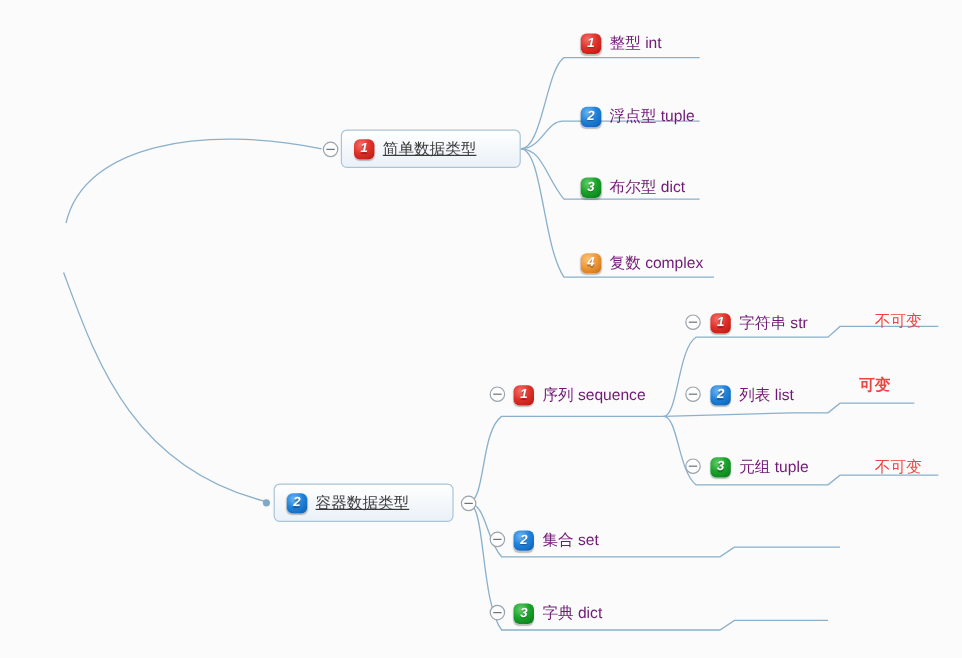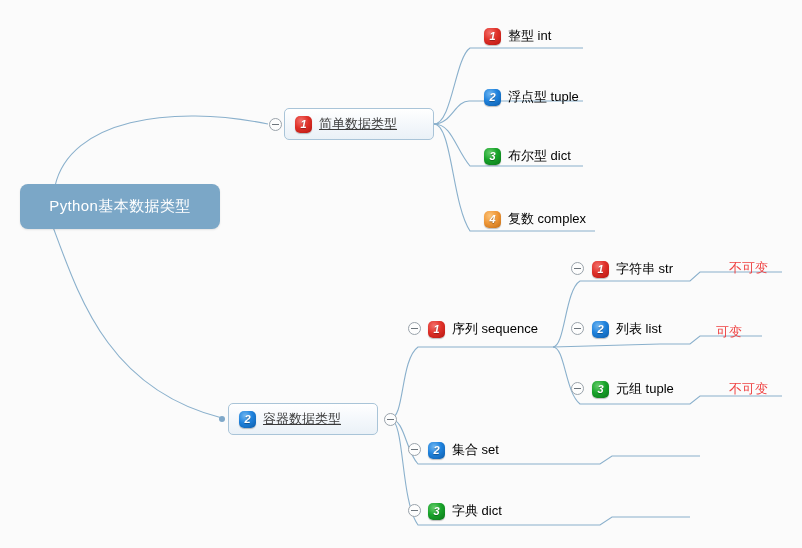--- a/index.html
+++ b/index.html
@@ -51,21 +51,21 @@
   }
   .box-node .node-text { font-size: 13px; color: #3a3a3a; text-decoration: underline; }
 
   
   .plain-node {
     position: absolute;
     height: 24px;
     display: flex; align-items: center;
     white-space: nowrap;
   }
-  .plain-node .node-text { font-size: 13px; color: #000000; }
+  .plain-node .node-text { font-size: 13px; color: #701a75; }
 
   
   .badge {
     width: 17px; height: 17px;
     border-radius: 5px;
     display: inline-flex;
     align-items: center; justify-content: center;
     font-size: 11px; font-style: italic; font-weight: bold;
     color: #ffffff;
     margin-right: 7px;
@@ -136,23 +136,20 @@
       <path d="M 553 347 C 565 347, 565 392, 580 404 L 660 404"></path>
 
       <path d="M 660 281 L 690 281 L 700 272 L 782 272"></path>
       <path d="M 660 344 L 690 344 L 700 336 L 762 336"></path>
       <path d="M 660 404 L 690 404 L 700 396 L 782 396"></path>
       <path d="M 560 464 L 600 464 L 612 456 L 700 456"></path>
       <path d="M 560 525 L 600 525 L 612 517 L 690 517"></path>
     </g>
   </svg>
 
-  <div class="root-node">
-    <span class="root-label">Python基本数据类型</span>
-  </div>
   <span class="end-dot" style="left:219px; top:416px;"></span>
 
   <div class="toggle" style="left:269px; top:118px;"></div>
   <div class="box-node" style="left:284px; top:108px; width:150px;">
     <span class="badge red">1</span>
     <span class="node-text">简单数据类型</span>
   </div>
 
   <div class="plain-node" style="left:484px; top:24px;">
     <span class="badge red">1</span>
@@ -191,21 +188,21 @@
     <span class="badge red">1</span>
     <span class="node-text">字符串 str</span>
   </div>
   <span class="annotation" style="left:729px; top:259px;">不可变</span>
 
   <div class="toggle" style="left:571px; top:322px;"></div>
   <div class="plain-node" style="left:592px; top:317px;">
     <span class="badge blue">2</span>
     <span class="node-text">列表 list</span>
   </div>
-  <span class="annotation" style="left:716px; top:323px;">可变</span>
+  <span class="annotation" style="left:716px; top:312px;font-weight:bold;">可变</span>
 
   <div class="toggle" style="left:571px; top:382px;"></div>
   <div class="plain-node" style="left:592px; top:377px;">
     <span class="badge green">3</span>
     <span class="node-text">元组 tuple</span>
   </div>
   <span class="annotation" style="left:729px; top:380px;">不可变</span>
 
   <div class="toggle" style="left:408px; top:443px;"></div>
   <div class="plain-node" style="left:428px; top:438px;">

